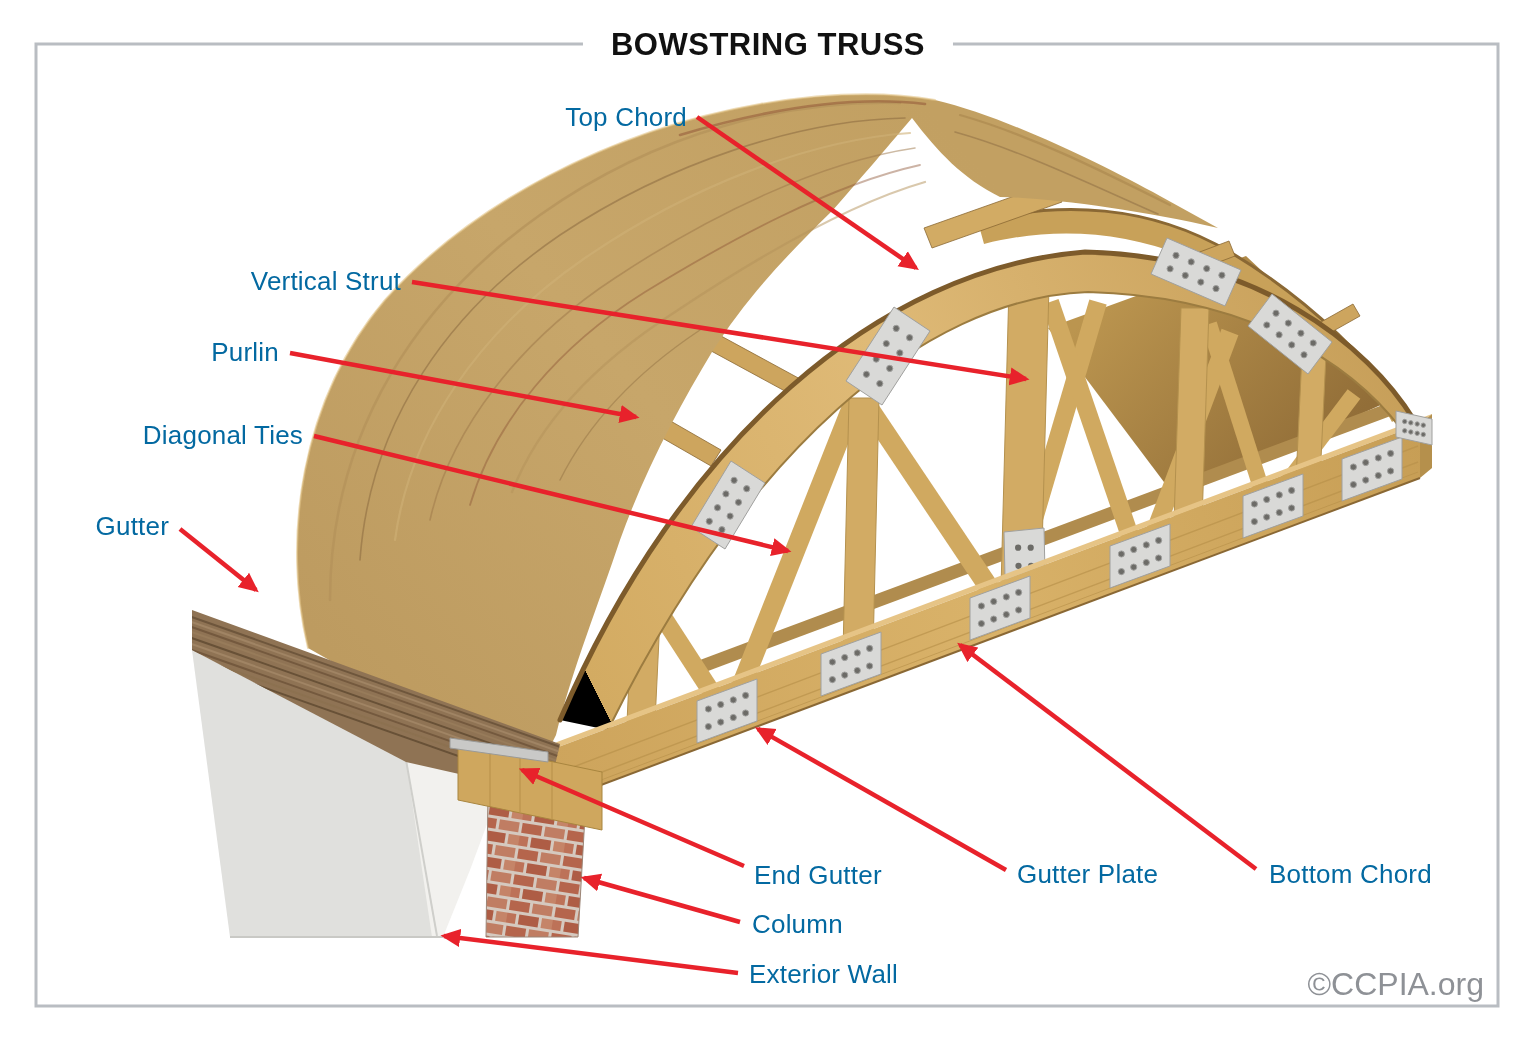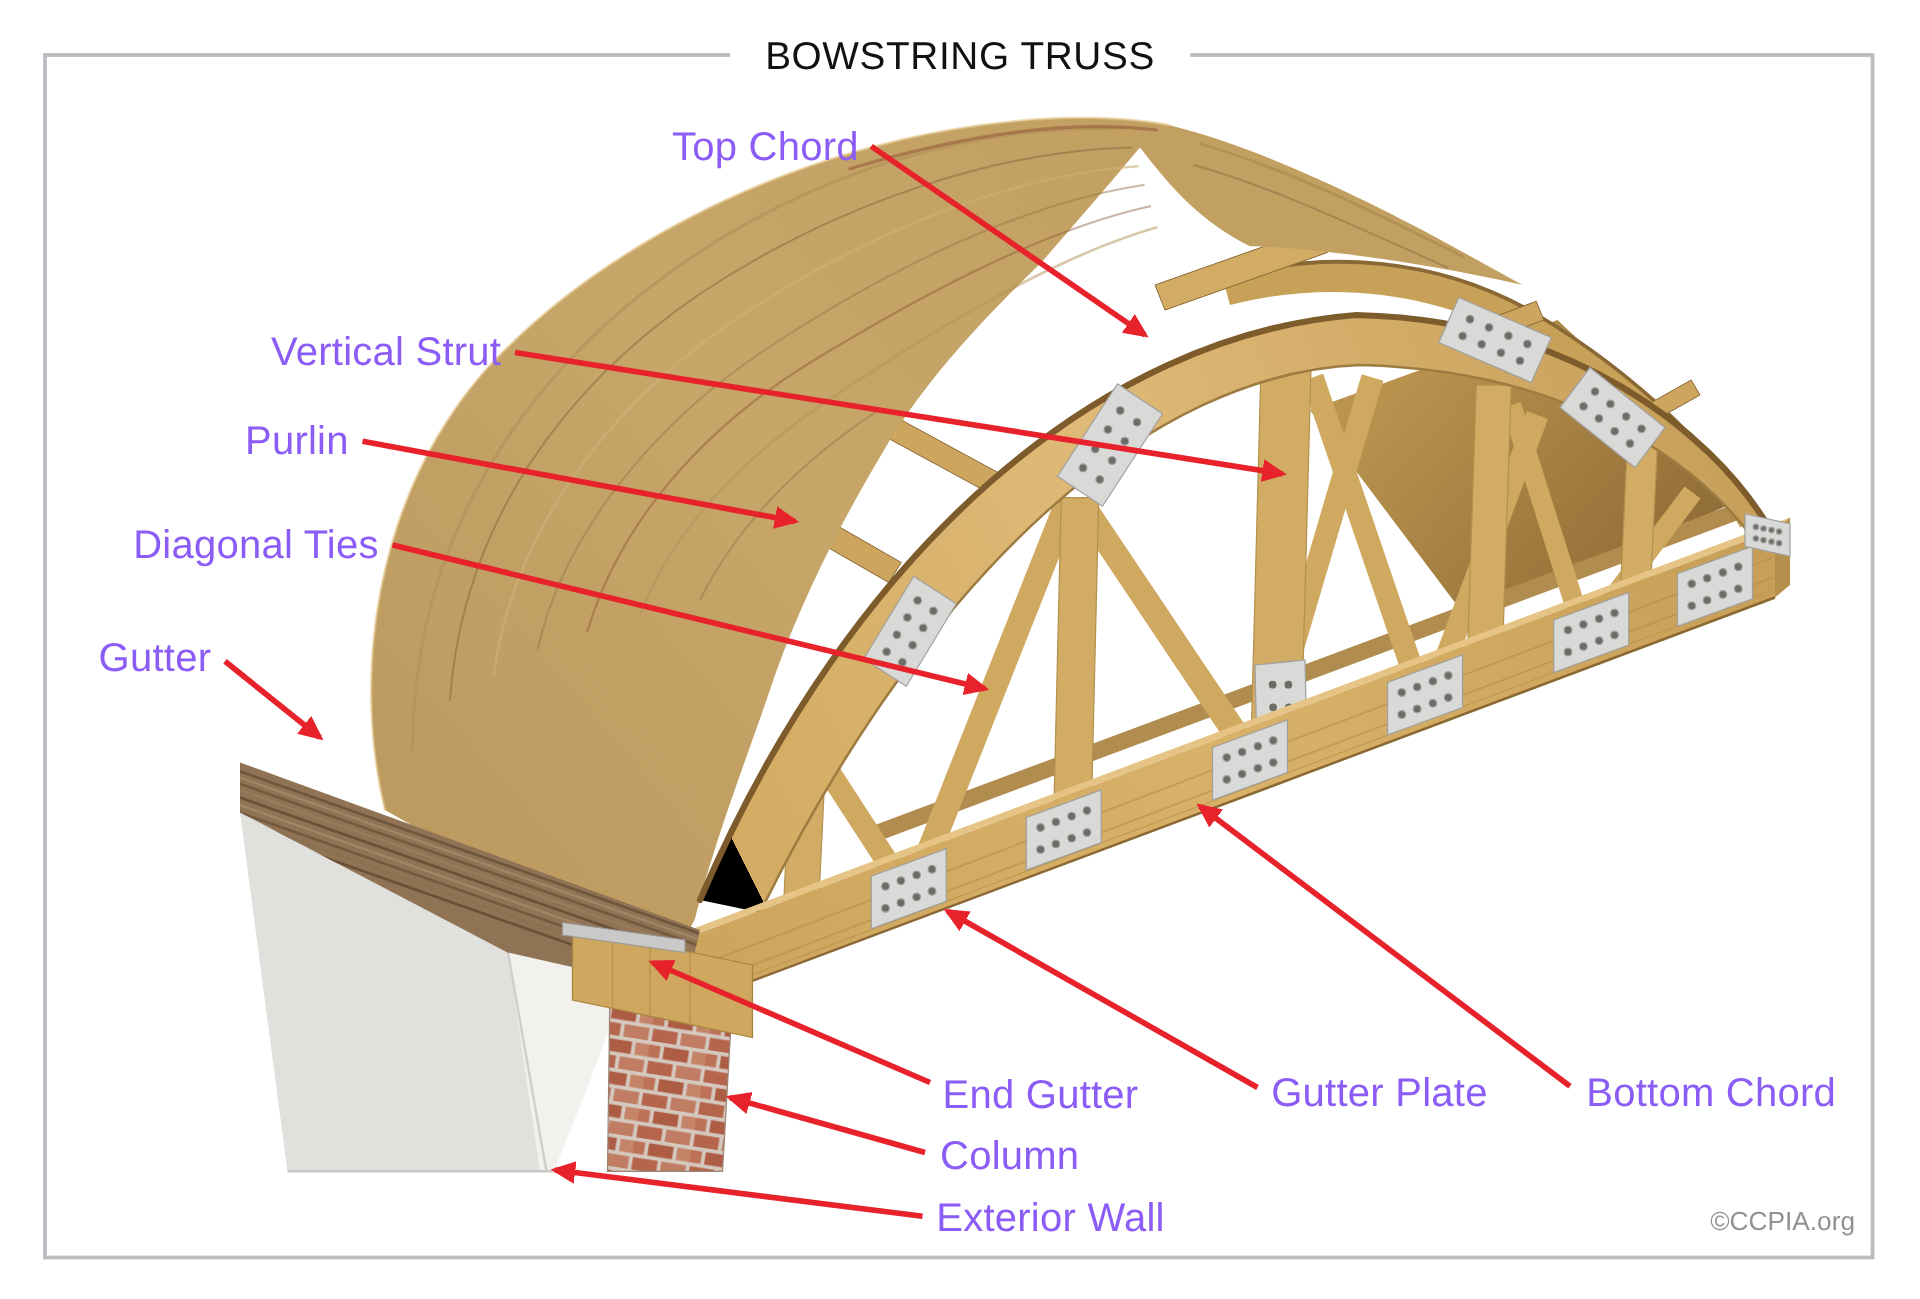--- a/index.html
+++ b/index.html
@@ -2,31 +2,31 @@
 <html><head>
 <meta charset="utf-8">
 <style>
   html,body { margin:0; padding:0; background:#ffffff; }
   #stage {
     position:relative; width:1536px; height:1039px;
     font-family:"Liberation Sans", sans-serif; overflow:hidden; background:#ffffff;
   }
   #stage svg { position:absolute; left:0; top:0; }
   .label {
-    position:absolute; font-size:32px; color:#8b5cf6; white-space:nowrap;
+    position:absolute; font-size:26px; color:#0369a1; white-space:nowrap;
     line-height:30px; letter-spacing:0.2px;
   }
   .label.r { text-align:right; }
   #title {
     position:absolute; top:26px; left:50%; transform:translateX(-50%);
-    background:#ffffff; padding:0 28px; font-size:31px; font-weight:normal;
+    background:#ffffff; padding:0 28px; font-size:31px; font-weight:bold;
     letter-spacing:0.5px; color:#111111; line-height:38px;
   }
   #watermark {
-    position:absolute; right:52px; top:966px; font-size:21px; color:#8e9196;
+    position:absolute; right:52px; top:966px; font-size:32px; color:#8e9196;
   }
 </style>
 </head>
 <body>
 
 <div id="stage">
 
 <svg width="1536" height="1039" viewBox="0 0 1536 1039">
   <defs>
     <linearGradient id="deckGrad" gradientUnits="userSpaceOnUse" x1="320" y1="640" x2="930" y2="110">

